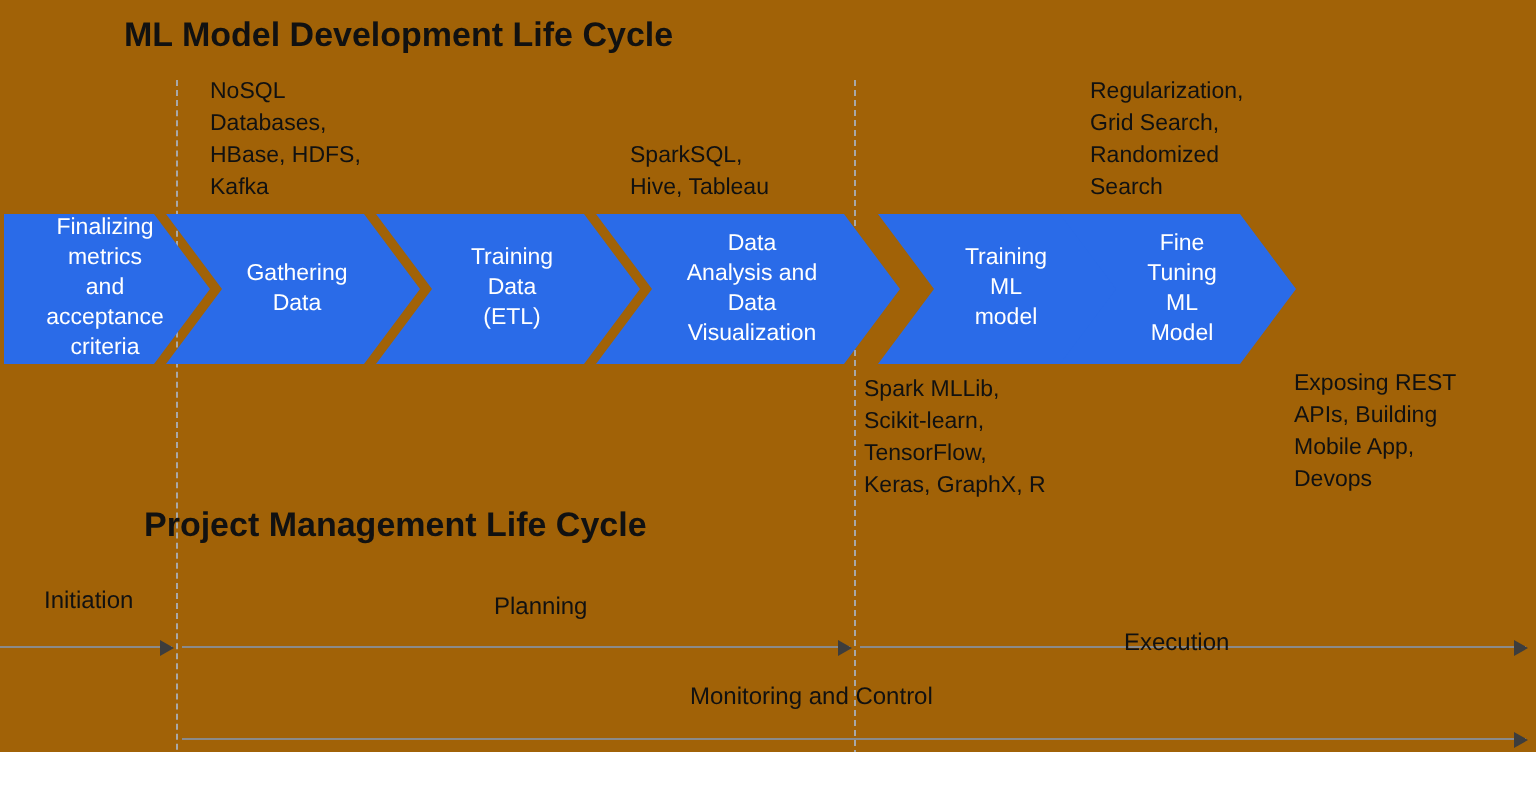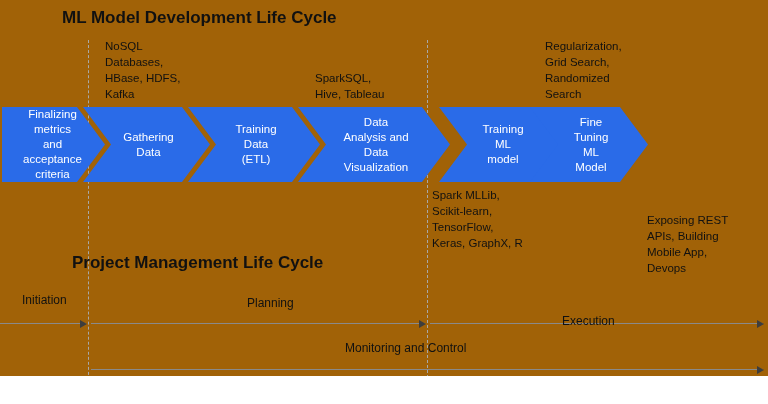--- a/index.html
+++ b/index.html
@@ -145,21 +145,21 @@
     <span class="lbl">Fine
 Tuning
 ML
 Model</span>
   </div>
 
   <div class="annot" style="left:432px; top:187px;">Spark MLLib,
 Scikit-learn,
 TensorFlow,
 Keras, GraphX, R</div>
-  <div class="annot" style="left:647px; top:184px;margin-top:28px;">Exposing REST
+  <div class="annot" style="left:647px; top:184px;">Exposing REST
 APIs, Building
 Mobile App,
 Devops</div>
 
   <div class="phase-label" style="left:22px;  top:293px;">Initiation</div>
   <div class="phase-label" style="left:247px; top:296px;">Planning</div>
   <div class="phase-label" style="left:562px; top:304px;margin-top:10px;">Execution</div>
 
   <div class="tl-line arrowhead" style="left:0;    top:323px; width:86px;"></div>
   <div class="tl-line arrowhead" style="left:91px;  top:323px; width:334px;"></div>

